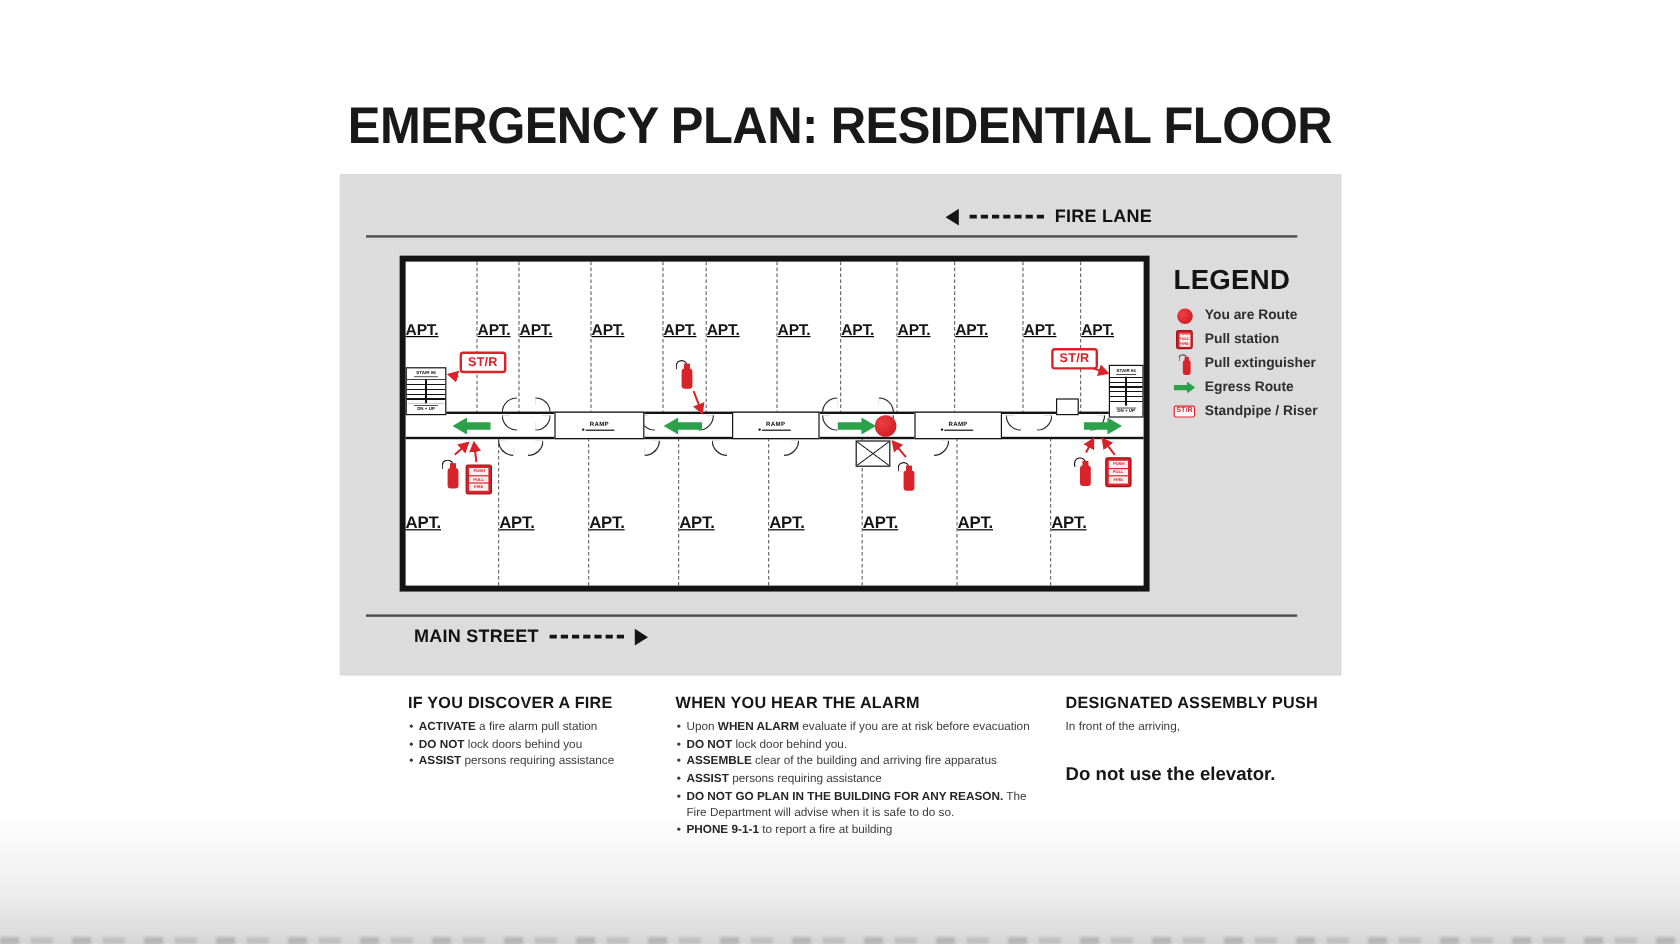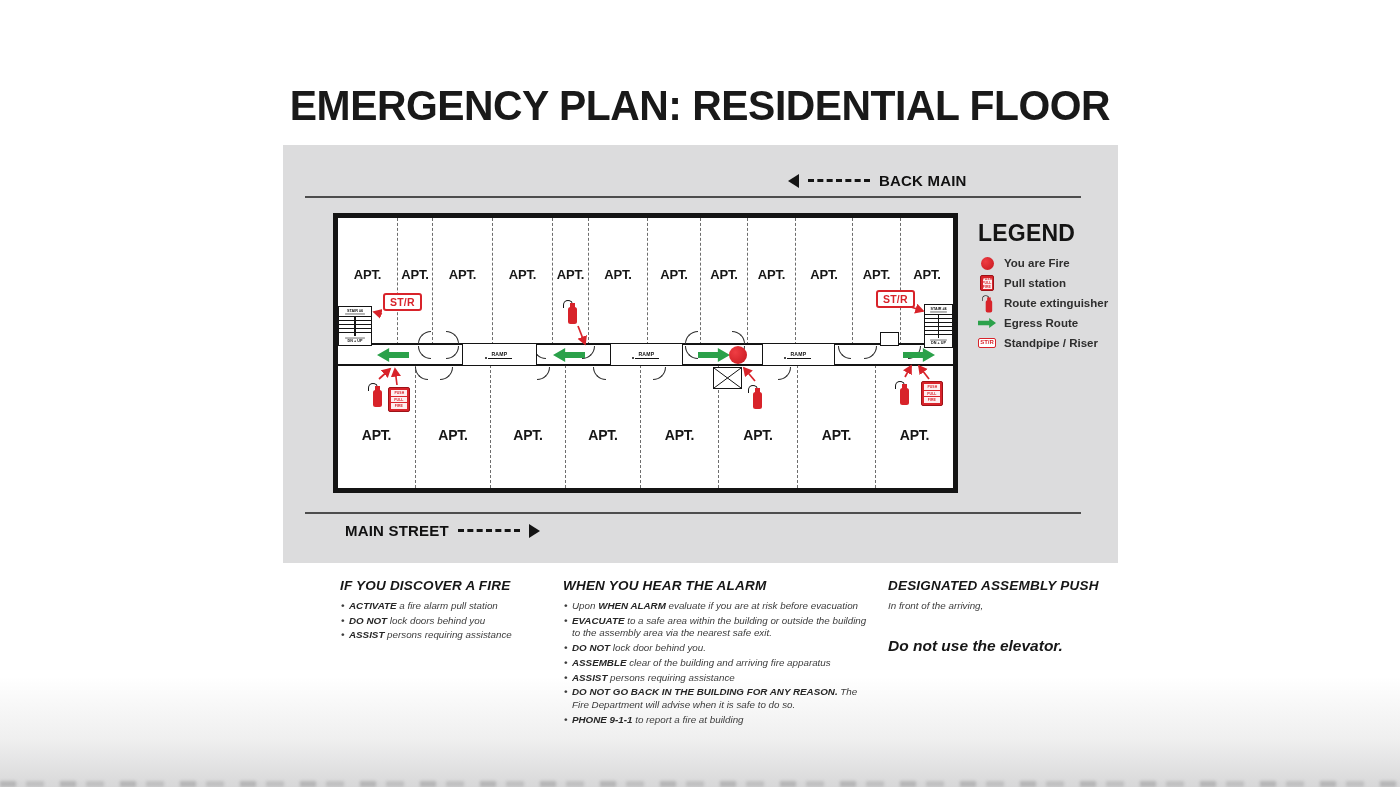--- a/index.html
+++ b/index.html
@@ -32,21 +32,21 @@
   .backlane{left:505px;top:27px;}
   .mainstreet{left:62px;top:377px;justify-content:flex-end;}
 
   
   .plan{position:absolute;left:50px;top:68px;width:625px;height:280px;background:#fff;}
   .plan-border{position:absolute;inset:0;border:5px solid var(--ink);z-index:6;pointer-events:none;}
 
   .apts-row{position:absolute;display:flex;z-index:1;}
   .apts-top{left:5px;top:5px;width:615px;height:127px;}
   .apts-bottom{left:5px;top:152px;width:615px;height:123px;}
-  .apt-cell{height:100%;display:flex;align-items:center;justify-content:center;}
+  .apt-cell{height:100%;display:flex;align-items:center;justify-content:flex-start;text-decoration:underline;}
   .apt-cell + .apt-cell{border-left:1.6px dashed #6d6d6d;}
   .apts-top .apt-cell{padding-bottom:14px;}
   .apts-bottom .apt-cell{padding-top:16px;}
   .apt-label{font-weight:800;color:#161616;font-size:13px;letter-spacing:-0.2px;}
   .apts-bottom .apt-label{font-size:14px;}
 
   .wall{position:absolute;left:5px;width:615px;height:2.2px;background:var(--ink);z-index:2;}
   .wall-top{top:130px;}
   .wall-bottom{top:151px;}
 
@@ -119,21 +119,21 @@
   .ext.mini{position:static;transform:scale(0.72);transform-origin:center;width:15px;height:27px;}
   .ext.mini .hose,.ext.mini .neck,.ext.mini .body{position:absolute;}
   .licon .ext.mini{position:relative;}
   .garrow-mini{width:22px;height:10px;background:var(--green);display:block;
     clip-path:polygon(100% 50%,62% 0,62% 28%,0 28%,0 72%,62% 72%,62% 100%);}
   .str-mini{border:1.3px solid var(--red);border-radius:2px;color:var(--red);font-weight:800;font-size:6px;
     padding:0.5px 1.5px;background:#fff;display:block;line-height:1.2;}
 
   
   .cols{position:absolute;top:578px;left:0;width:100%;}
-  .col{position:absolute;top:0;font-style:italic;}
+  .col{position:absolute;top:0;}
   .col1{left:340px;width:242px;}
   .col2{left:563px;width:308px;}
   .col3{left:888px;width:250px;}
   .col h3{font-size:13.5px;font-weight:800;color:#161616;margin:0 0 7px 0;letter-spacing:0.2px;}
   .bullet{font-size:9.8px;color:#3c3c3c;line-height:1.3;padding-left:9px;position:relative;margin-bottom:2px;}
   .bullet::before{content:"\2022";position:absolute;left:1px;top:0;font-weight:700;color:#3c3c3c;}
   .bullet b{color:#262626;font-weight:800;}
   .assembly-line{font-size:9.8px;color:#3c3c3c;line-height:1.3;}
   .assembly-warning{font-size:15.5px;font-weight:800;color:#161616;margin-top:24px;}
 
@@ -146,21 +146,21 @@
 
 <div class="canvas">
 
   <div class="title">EMERGENCY PLAN: RESIDENTIAL FLOOR</div>
 
   <div class="panel">
 
     <div class="street-row backlane">
       <span class="tri-left"></span>
       <span class="dash-line"></span>
-      <span class="street-label">BACK MAIN</span>
+      <span class="street-label">FIRE LANE</span>
     </div>
 
     <div class="hline top"></div>
 
     <div class="plan">
       <div class="apts-row apts-top">
           <div class="apt-cell" style="width: 59px;">
             <span class="apt-label">APT.</span>
           </div>
           <div class="apt-cell" style="width: 35px;">
@@ -348,21 +348,21 @@
         </div>
       </div>
 
     <div class="legend">
       <div class="legend-title">LEGEND</div>
       <div class="legend-items">
           <div class="legend-row">
             <span class="licon">
               <span class="dot-mini"></span>
             </span>
-            <span class="llabel">You are Fire</span>
+            <span class="llabel">You are Route</span>
           </div>
           <div class="legend-row">
             <span class="licon">
               <span class="pull mini">
                 <i>
                   <span>PUSH</span>
                 </i>
                 <i>
                   <span>PULL</span>
                 </i>
@@ -374,21 +374,21 @@
             <span class="llabel">Pull station</span>
           </div>
           <div class="legend-row">
             <span class="licon">
               <span class="ext mini">
                 <span class="hose"></span>
                 <span class="neck"></span>
                 <span class="body"></span>
               </span>
             </span>
-            <span class="llabel">Route extinguisher</span>
+            <span class="llabel">Pull extinguisher</span>
           </div>
           <div class="legend-row">
             <span class="licon">
               <span class="garrow-mini"></span>
             </span>
             <span class="llabel">Egress Route</span>
           </div>
           <div class="legend-row">
             <span class="licon">
               <span class="str-mini">ST/R</span>
@@ -413,25 +413,24 @@
       <div class="bullets">
           <div class="bullet"><b>ACTIVATE</b> a fire alarm  pull station</div>
           <div class="bullet"><b>DO NOT</b> lock doors behind you</div>
           <div class="bullet"><b>ASSIST</b> persons requiring assistance</div>
         </div>
     </div>
     <div class="col col2">
       <h3>WHEN YOU HEAR THE ALARM</h3>
       <div class="bullets">
           <div class="bullet">Upon <b>WHEN ALARM</b> evaluate if you are at risk before evacuation</div>
-          <div class="bullet"><b>EVACUATE</b> to a safe area within the building or outside the building to the assembly area via the nearest safe exit.</div>
           <div class="bullet"><b>DO NOT</b> lock door behind you.</div>
           <div class="bullet"><b>ASSEMBLE</b> clear of the building and arriving fire apparatus</div>
           <div class="bullet"><b>ASSIST</b> persons requiring assistance</div>
-          <div class="bullet"><b>DO NOT GO BACK IN THE BUILDING FOR ANY REASON.</b> The Fire Department will advise when it is safe to do so.</div>
+          <div class="bullet"><b>DO NOT GO PLAN IN THE BUILDING FOR ANY REASON.</b> The Fire Department will advise when it is safe to do so.</div>
           <div class="bullet"><b>PHONE 9-1-1</b> to report a fire at building</div>
         </div>
     </div>
     <div class="col col3">
       <h3>DESIGNATED ASSEMBLY PUSH</h3>
       <p class="assembly-line">In front of the arriving,</p>
       <p class="assembly-warning">Do not use the elevator.</p>
     </div>
   </div>
 

